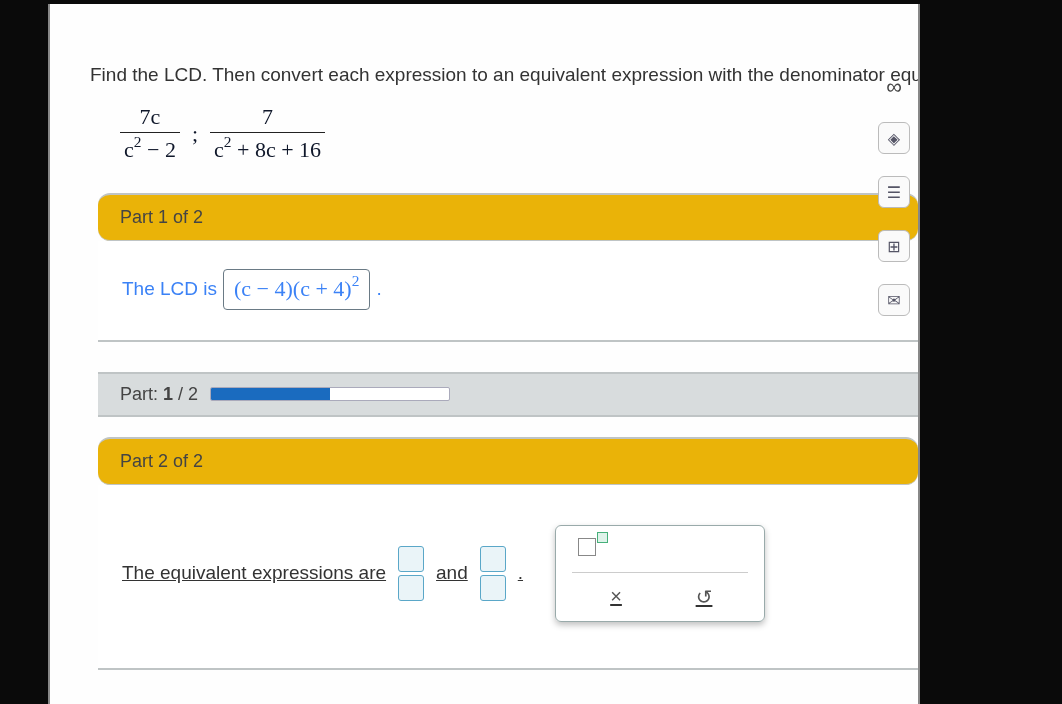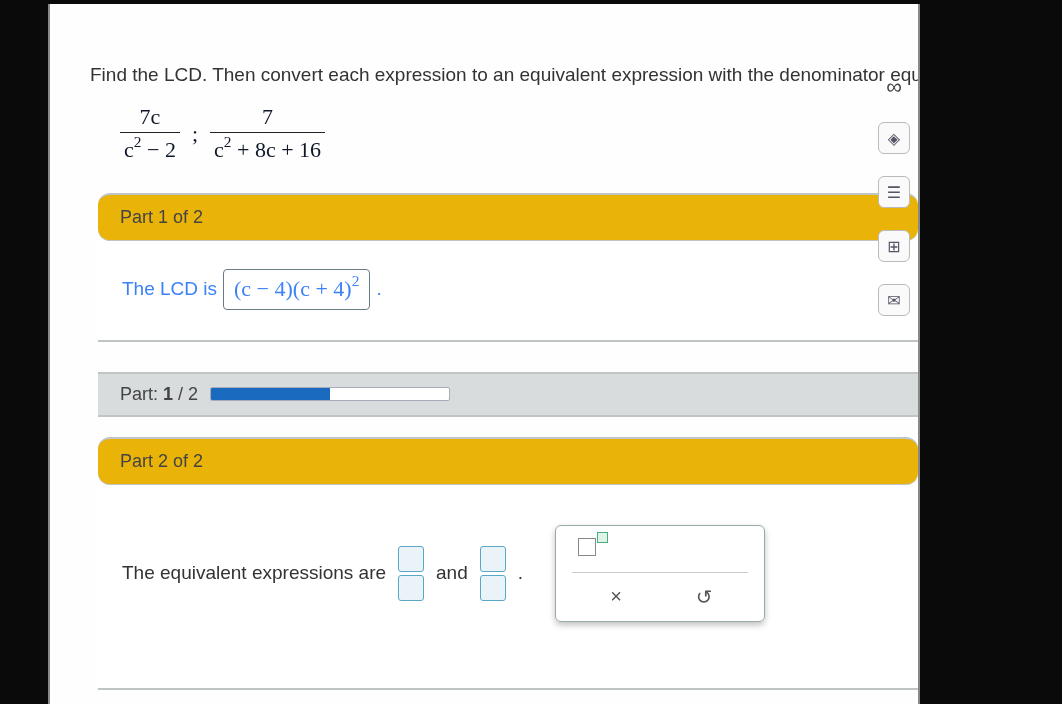--- a/index.html
+++ b/index.html
@@ -99,27 +99,28 @@
     overflow: hidden;
   }
   .pbar-fill {
     height: 100%;
     background: #1a6bbf;
     width: 50%;
   }
   .part2-body {
     background: #fff;
     border-bottom: 2px solid #bfc4c5;
-    padding: 40px 24px 66px;
+    padding: 40px 24px 46px;
     margin-left: 8px;
     display: flex;
     align-items: center;
     gap: 12px;
     font-size: 19px;
     color: #333;
+    text-decoration: underline;
   }
   .input-frac {
     display: inline-flex;
     flex-direction: column;
     align-items: center;
     gap: 3px;
   }
   .input-box {
     width: 26px; height: 26px;
     border: 1.5px solid #5aa7c8;

